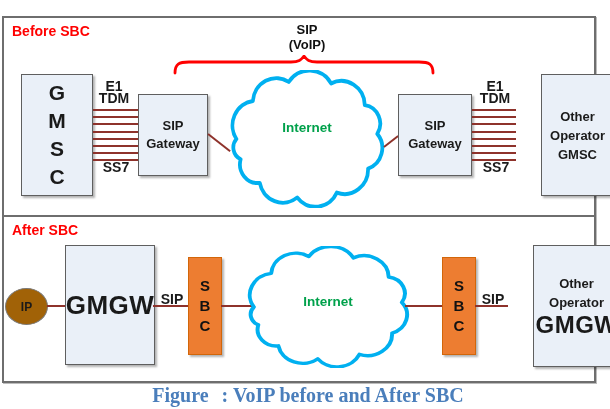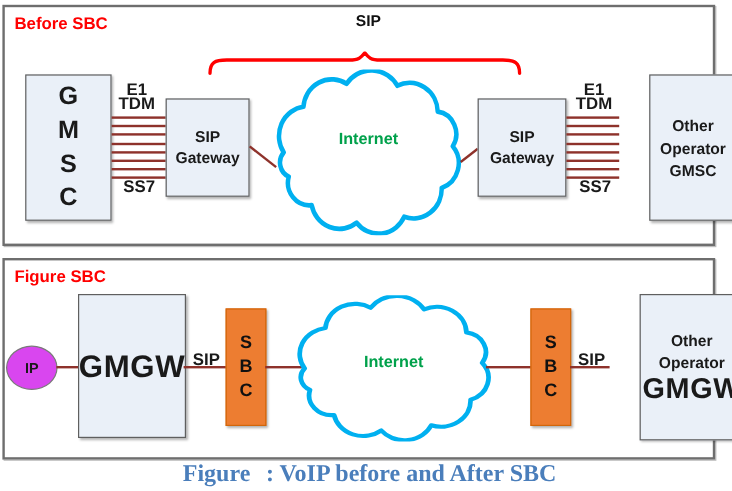--- a/index.html
+++ b/index.html
@@ -1,41 +1,41 @@
 <!DOCTYPE html>
 <html><head>
 <meta charset="utf-8">
 <style>
   html,body{margin:0;padding:0;background:#ffffff;width:610px;height:409px;overflow:hidden;
     font-family:"Liberation Sans", sans-serif;}
   .stage{position:relative;width:610px;height:409px;background:#fff;}
   .panel{position:absolute;left:2px;width:594px;background:#fff;border:2px solid #6e6e6e;
     box-shadow:1px 1px 0 #bcbcbc;box-sizing:border-box;}
-  .panel-before{top:4px;height:201px;}
+  .panel-before{top:16px;height:201px;}
   .panel-after{top:215px;height:168px;}
   .panel-title{position:absolute;left:8px;top:5px;color:#ff0000;font-weight:bold;font-size:14px;}
   .box{position:absolute;background:#eaf0f8;border:1.5px solid #5f5f5f;
     box-shadow:1.5px 1.5px 2px rgba(0,0,0,0.30);box-sizing:border-box;
     display:flex;flex-direction:column;align-items:center;justify-content:center;
     color:#1a1a1a;font-weight:bold;text-align:center;}
   .vletters{font-size:21px;line-height:28px;}
   .gw{font-size:13px;line-height:18px;}
   .other-box{font-size:13px;line-height:19px;margin-left:30px;}
   .hline{position:absolute;height:2px;background:#8e322b;}
   .diag{position:absolute;height:2.2px;background:#8e322b;transform-origin:left center;}
   .link-label{position:absolute;width:40px;text-align:center;font-size:14px;line-height:12px;
     font-weight:bold;color:#1a1a1a;}
   .cloud-wrap{position:absolute;}
   .cloud-wrap svg{position:absolute;left:0;top:0;width:100%;height:100%;}
   .cloud-text{position:absolute;left:0;width:100%;text-align:center;color:#00a14b;
     font-weight:bold;font-size:13.5px;}
   .brace-wrap{position:absolute;}
   .top-label{position:absolute;text-align:center;font-weight:bold;font-size:13px;
     line-height:15px;color:#111;}
-  .ip-circle{position:absolute;border-radius:50%;background:#d946ef;border:1.5px solid #7a7a7a;
+  .ip-circle{position:absolute;border-radius:50%;background:#a16207;border:1.5px solid #7a7a7a;
     display:flex;align-items:center;justify-content:center;font-weight:bold;font-size:12px;
     color:#1a1a1a;box-sizing:border-box;}
   .big-label{font-size:26px;letter-spacing:0.5px;}
   .sbc-box{position:absolute;background:#ed7d31;border:1.5px solid #d2660a;
     box-shadow:1.5px 1.5px 2px rgba(0,0,0,0.30);box-sizing:border-box;
     display:flex;flex-direction:column;align-items:center;justify-content:center;
     color:#111;font-weight:bold;font-size:15px;line-height:20px;text-align:center;}
   .gmgw2-big{font-size:24px;line-height:26px;letter-spacing:0.5px;}
   .caption{position:absolute;left:3px;top:384px;width:610px;text-align:center;
     font-family:"Liberation Serif", serif;font-weight:bold;font-size:20px;color:#4a7ebb;}
@@ -44,20 +44,21 @@
 </head>
 <body>
 
 <div class="stage">
 
   <div class="panel panel-before">
     <div class="panel-title">Before SBC</div>
 
     <div class="top-label" style="left:253px;top:4px;width:100px;">
       <div>SIP</div>
+      <div>(VoIP)</div>
     </div>
 
     <div class="brace-wrap" style="left:169px;top:37px;width:262px;height:20px;">
       <svg width="262" height="20" viewBox="0 0 262 20">
         <path d="M 2 18 C 2 9, 6 7, 16 7 L 118 7 C 126 7, 128 5, 131 1 C 134 5, 136 7, 144 7 L 246 7 C 256 7, 260 9, 260 18" fill="none" stroke="#ff0000" stroke-width="2.8" stroke-linecap="round"></path>
       </svg>
     </div>
 
     <div class="box vletters" style="left:17px;top:56px;width:72px;height:122px;">
       <div>G</div>
@@ -127,21 +128,21 @@
     </div>
 
     <div class="box other-box" style="left:507px;top:56px;width:73px;height:122px;">
       <div>Other</div>
       <div>Operator</div>
       <div>GMSC</div>
     </div>
   </div>
 
   <div class="panel panel-after">
-    <div class="panel-title">Figure SBC</div>
+    <div class="panel-title">After SBC</div>
 
     <div class="ip-circle" style="left:1px;top:71px;width:43px;height:37px;">
       <span>IP</span>
     </div>
 
     <div class="hline" style="left:43px;top:88px;width:20px;height:2.2px;"></div>
 
     <div class="box big-label" style="left:61px;top:28px;width:90px;height:120px;">
       <div>GMGW</div>
     </div>

